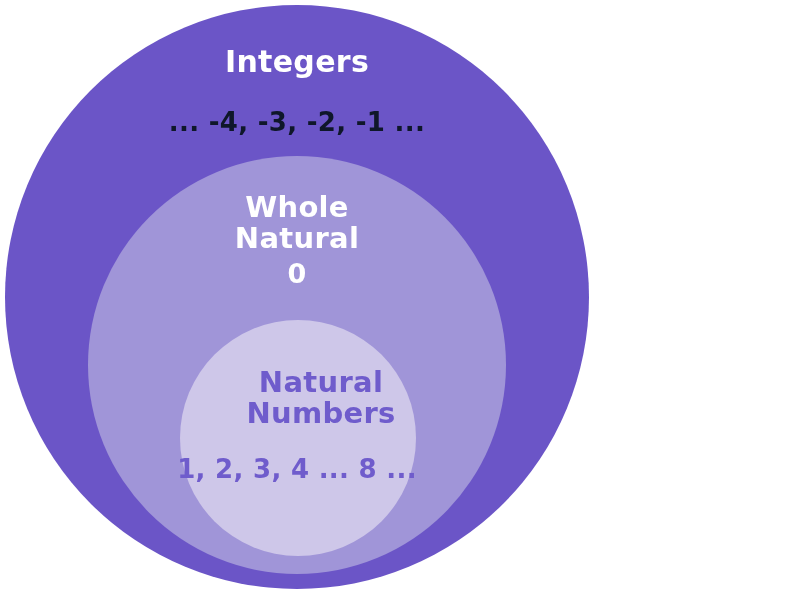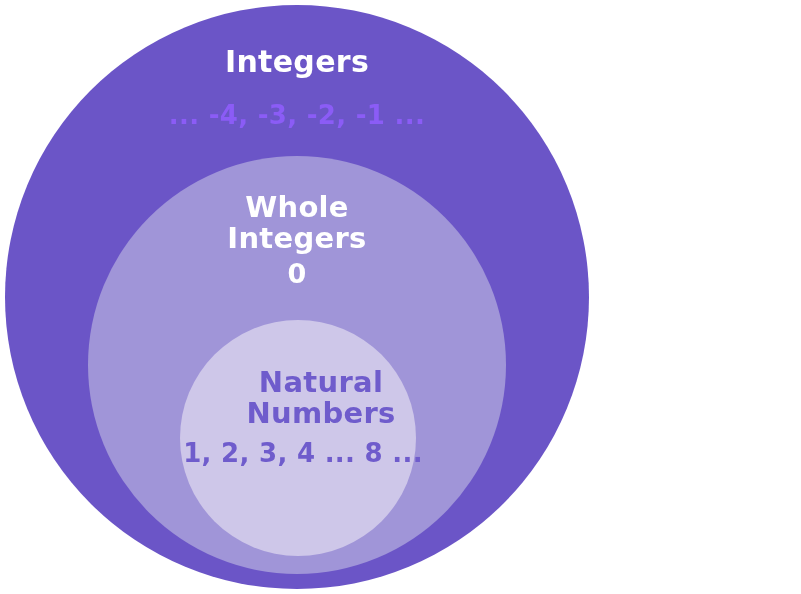--- a/index.html
+++ b/index.html
@@ -46,39 +46,39 @@
     font-weight: bold;
     white-space: pre-line;
     letter-spacing: 0.3px;
     line-height: 1.07;
   }
   .integers-title  { top: 46px;  font-size: 30px; }
   .integers-values { top: 102px; font-size: 26px; }
   .whole-title     { top: 192px; font-size: 29px; }
   .whole-values    { top: 260px; font-size: 27px; }
   .natural-title   { top: 367px; font-size: 29px; margin-left: 24px; }
-  .natural-values  { top: 440px; font-size: 26px; margin-left: 6px; }
+  .natural-values  { top: 456px; font-size: 26px; }
 </style>
 </head>
 <body>
 
 <div class="canvas">
 
   <div class="circle circle-outer" style="background-color: rgb(107, 85, 199);"></div>
 
   <div class="circle circle-middle" style="background-color: rgb(160, 149, 216);"></div>
 
   <div class="circle circle-inner" style="background-color: rgb(206, 199, 233);"></div>
 
   <div class="label integers-title" style="color: rgb(255, 255, 255);">Integers</div>
 
-  <div class="label integers-values" style="color: #8b5cf6;">... -4, -3, -2, -1 ...</div>
+  <div class="label integers-values" style="color: #0f172a; margin-top: 7px;">... -4, -3, -2, -1 ...</div>
 
   <div class="label whole-title" style="color: rgb(255, 255, 255);">Whole
-Integers</div>
+Natural</div>
 
   <div class="label whole-values" style="color: rgb(255, 255, 255);">0</div>
 
   <div class="label natural-title" style="color: rgb(111, 92, 204);">Natural
 Numbers</div>
 
   <div class="label natural-values" style="color: rgb(111, 92, 204);">1, 2, 3, 4 ... 8 ...</div>
 
 </div>
 

